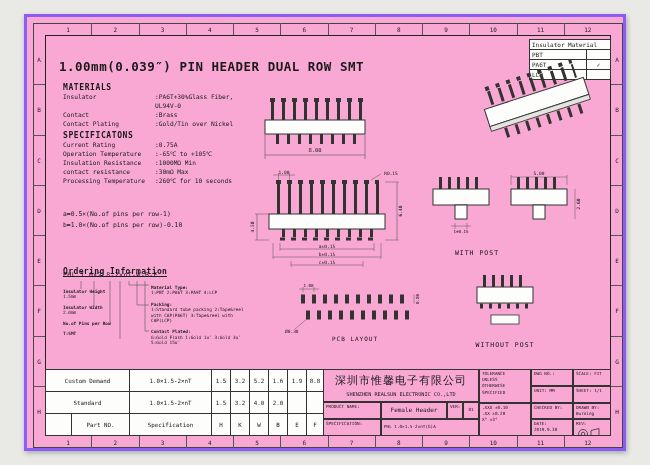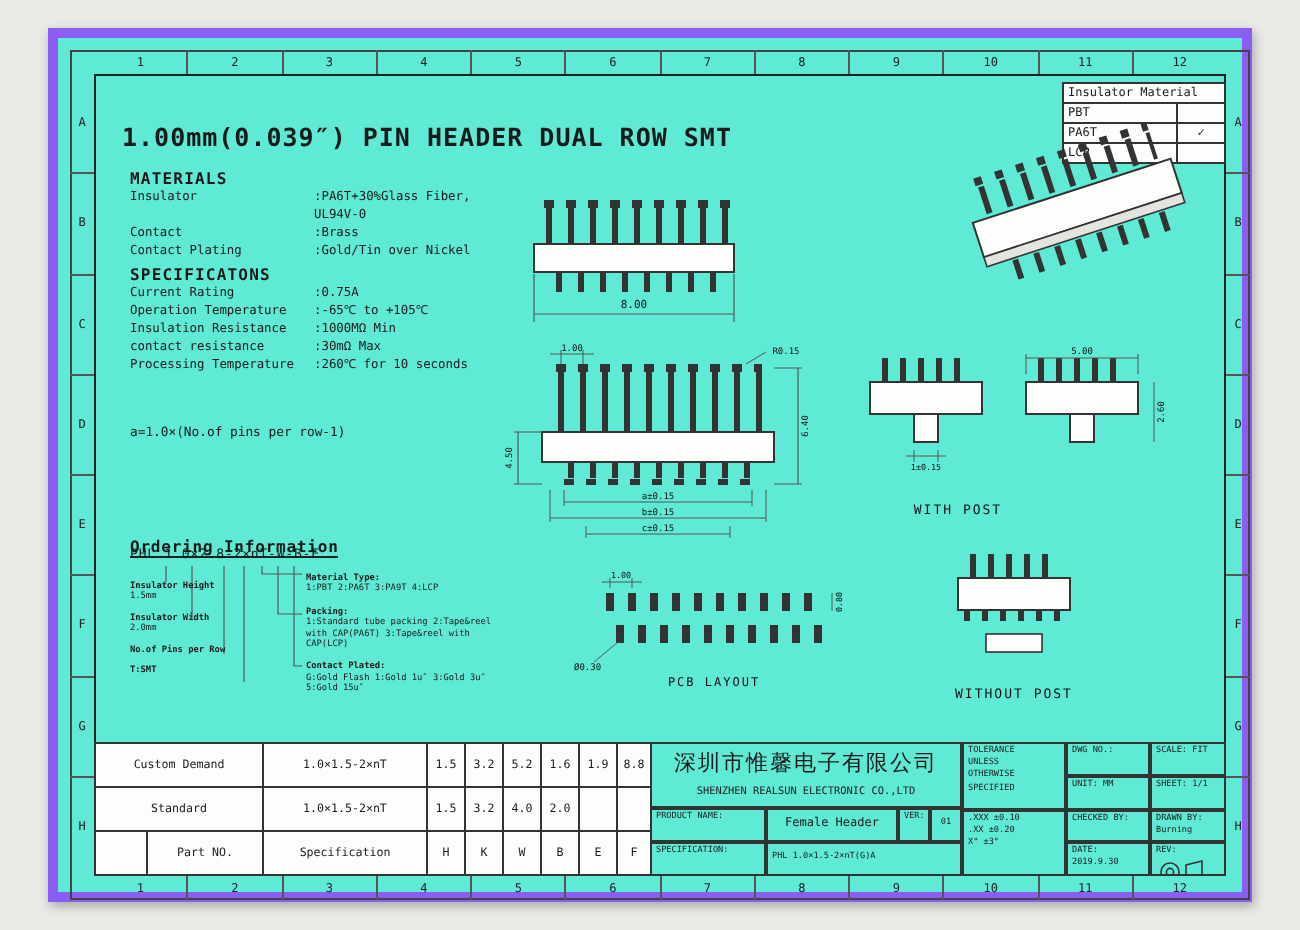--- a/index.html
+++ b/index.html
@@ -1,19 +1,19 @@
 <!DOCTYPE html>
 <html><head>
 <meta charset="utf-8">
 <style>
   *{box-sizing:border-box;margin:0;padding:0}
   html,body{width:650px;height:465px}
   body{background:#e9e9e6;font-family:"DejaVu Sans Mono",monospace;color:#1a1a1a}
   .canvas{position:relative;width:650px;height:465px;overflow:hidden}
-  .sheet{position:absolute;left:24px;top:14px;width:602px;height:437px;background:#5eead4;border:5px solid #8b5cf6;box-shadow:1px 2px 5px rgba(0,0,0,.28)}
+  .sheet{position:absolute;left:24px;top:14px;width:602px;height:437px;background:#f9a8d4;border:3px solid #8b5cf6;box-shadow:1px 2px 5px rgba(0,0,0,.28)}
   .abs{position:absolute}
   .frame-outer{left:6px;top:6px;width:590px;height:425px;border:1px solid #444}
   .frame-inner{left:18px;top:18px;width:566px;height:401px;border:1.5px solid #222}
   .ruler{display:flex;font-size:6px;color:#222}
   .ruler-h{flex-direction:row}
   .ruler-v{flex-direction:column}
   .ruler .rc{flex:1;display:flex;align-items:center;justify-content:center}
   .ruler-h .rc+.rc{border-left:1px solid #555}
   .ruler-v .rc+.rc{border-top:1px solid #555}
   .title{font-size:12.5px;font-weight:bold;letter-spacing:.5px;white-space:nowrap}
@@ -154,21 +154,22 @@
           <div class="kv">
           <span class="l">contact resistance</span><span>:30mΩ Max</span>
         </div>
           <div class="kv">
           <span class="l">Processing Temperature</span><span>:260℃ for 10 seconds</span>
         </div>
         </div>
     </div>
 
     <div class="abs formulas" style="left:36px;top:192px">
-        <div>a=1.0×(No.of pins per row-1)</div>
+        <div>a=0.5×(No.of pins per row-1)</div>
+        <div>b=1.0×(No.of pins per row)-0.10</div>
       </div>
 
     <div class="abs" style="left:36px;top:242px;width:192px;height:102px">
       <div class="ord-h">Ordering Information</div>
       <div class="ord-code">PHL 1.0×2.8-2×nT-W-B-E</div>
       <svg class="abs" style="left:0;top:22px" width="192" height="80" viewBox="0 0 192 80">
         <polyline points="18,0 18,8" fill="none" stroke="#555" stroke-width="0.6"></polyline>
         <polyline points="31,0 31,26" fill="none" stroke="#555" stroke-width="0.6"></polyline>
         <polyline points="47,0 47,44" fill="none" stroke="#555" stroke-width="0.6"></polyline>
         <polyline points="57,0 57,58" fill="none" stroke="#555" stroke-width="0.6"></polyline>

